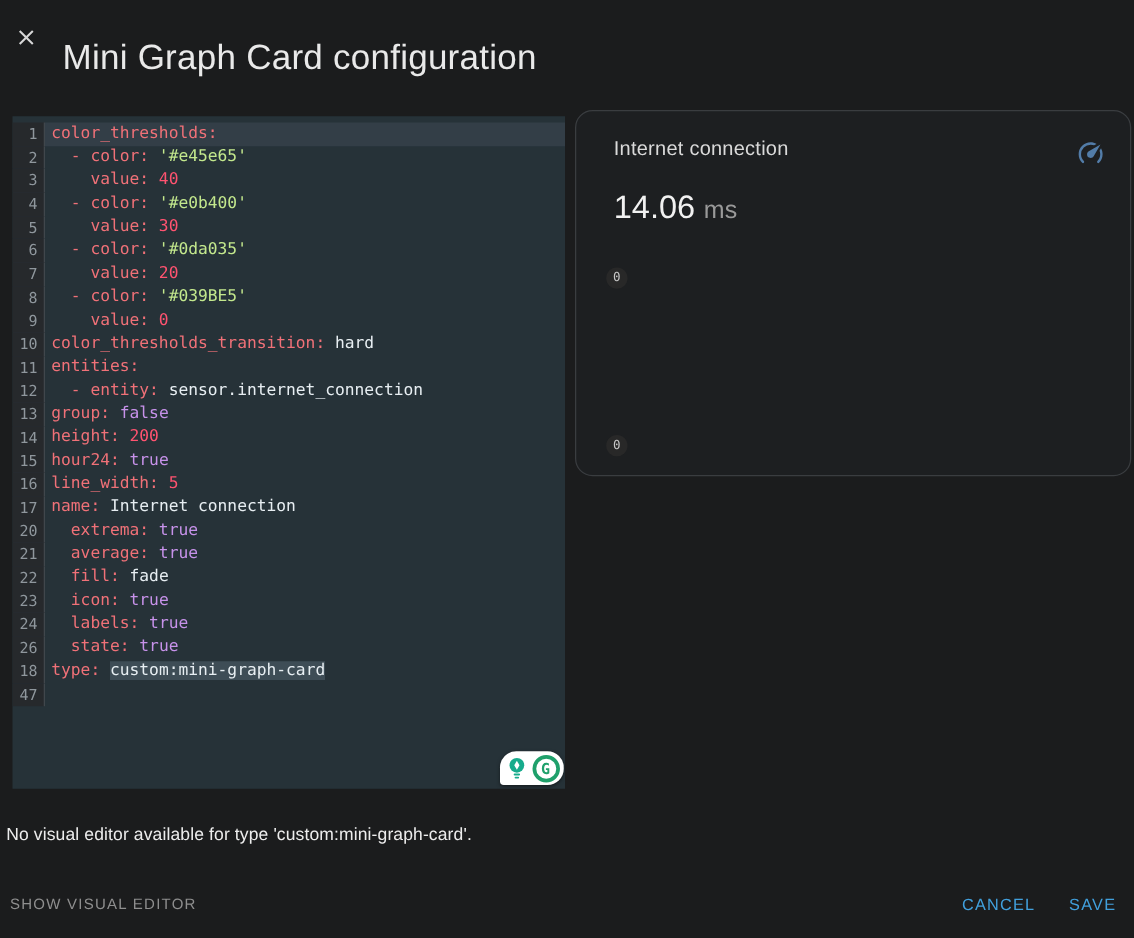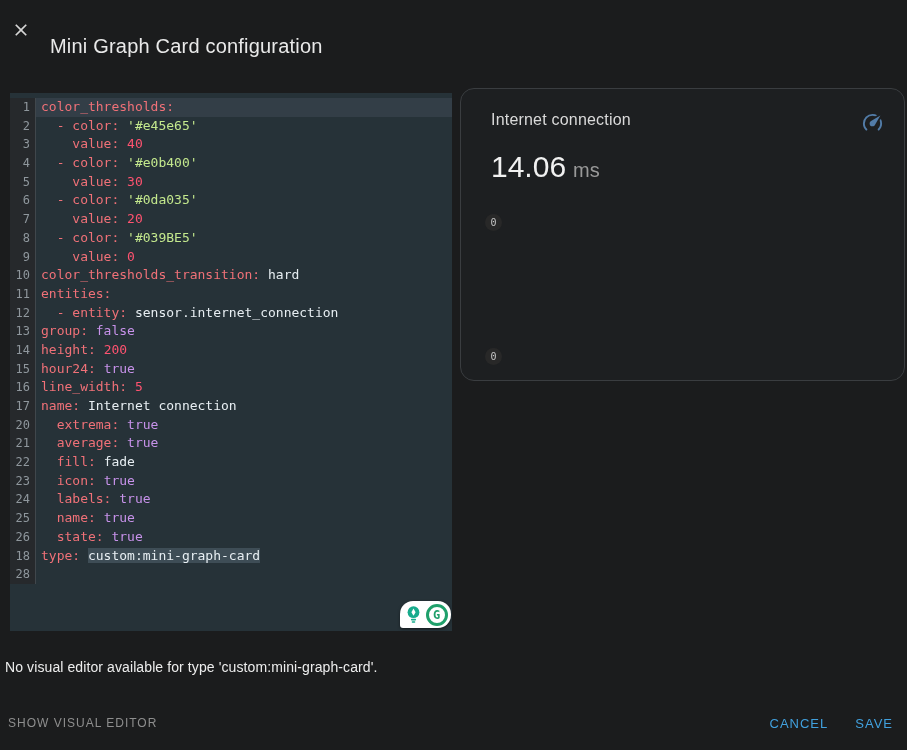--- a/index.html
+++ b/index.html
@@ -16,21 +16,21 @@
   .dlg-header {
     position: absolute; left:0; top:0; right:0; height:60px;
     display:flex; align-items:center; padding-left:9px;
   }
   .close-btn {
     width:24px; height:24px; background:none; border:none; cursor:pointer;
     display:flex; align-items:center; justify-content:center; padding:0;
   }
   .close-btn svg { fill:#d6d6d6; }
   .dlg-title {
-    margin-left:17px; font-size:20px; font-weight:400; color:#e9e9e9;
+    margin-left:17px; font-size:28px; font-weight:400; color:#e9e9e9;
     letter-spacing:0.2px;
     margin-top:32px;
   }
 
   
   .editor {
     position:absolute; left:10px; top:93px; width:442px; height:538px;
     background:#263238; overflow:hidden;
     font-family:"DejaVu Sans Mono","Liberation Mono",monospace;
     font-size:13px; padding-top:5px;
@@ -69,21 +69,21 @@
     position:absolute; left:460px; top:88px; width:445px; height:293px;
     background:#1d1f21; border:1px solid #3a3d40; border-radius:14px;
   }
   .card-head {
     display:flex; justify-content:space-between; align-items:flex-start;
     padding:22px 20px 0 30px;
   }
   .card-title { font-size:16px; font-weight:500; color:#dadada; letter-spacing:0.2px; }
   .card-icon svg { fill:#527ca8; }
   .card-state { padding-left:30px; margin-top:16px; display:flex; align-items:baseline; }
-  .state-value { font-size:30px; font-weight:400; color:#f1f1f1; }
+  .state-value { font-size:26px; font-weight:400; color:#f1f1f1; }
   .state-unit  { font-size:20px; color:#999999; margin-left:7px; }
   .extrema-bubble {
     position:absolute; left:24px; width:17px; height:17px; border-radius:50%;
     background:#282828; color:#c6c6c6; font-size:10px;
     display:flex; align-items:center; justify-content:center;
     font-family:"DejaVu Sans Mono",monospace;
   }
   .bubble-max { top:125px; }
   .bubble-min { top:259px; }
 
@@ -207,33 +207,29 @@
       </div>
       <div class="code-row">
         <div class="gutter">23</div>
         <div class="code-content"><span class="c-key">  icon: </span><span class="c-bool">true</span></div>
       </div>
       <div class="code-row">
         <div class="gutter">24</div>
         <div class="code-content"><span class="c-key">  labels: </span><span class="c-bool">true</span></div>
       </div>
       <div class="code-row">
-        <div class="gutter">25</div>
-        <div class="code-content"><span class="c-key">  name: </span><span class="c-bool">true</span></div>
-      </div>
-      <div class="code-row">
         <div class="gutter">26</div>
         <div class="code-content"><span class="c-key">  state: </span><span class="c-bool">true</span></div>
       </div>
       <div class="code-row">
         <div class="gutter">18</div>
         <div class="code-content"><span class="c-key">type: </span><span class="c-hl">custom:mini-graph-card</span></div>
       </div>
       <div class="code-row">
-        <div class="gutter">28</div>
+        <div class="gutter">47</div>
         <div class="code-content"></div>
       </div>
     </div>
   <div class="grammarly">
     <span style="display:flex;">
       <svg width="19" height="21" viewBox="0 0 20 22">
         <circle cx="10" cy="8.6" r="6.2" fill="#17ab8c"></circle>
         <path d="M10 4.8 L12.2 8.6 L10 12.4 L7.8 8.6 Z" fill="#ffffff"></path>
         <rect x="7.3" y="15.6" width="5.4" height="1.7" rx="0.85" fill="#17ab8c"></rect>
         <rect x="8.1" y="18.2" width="3.8" height="1.5" rx="0.75" fill="#17ab8c"></rect>

